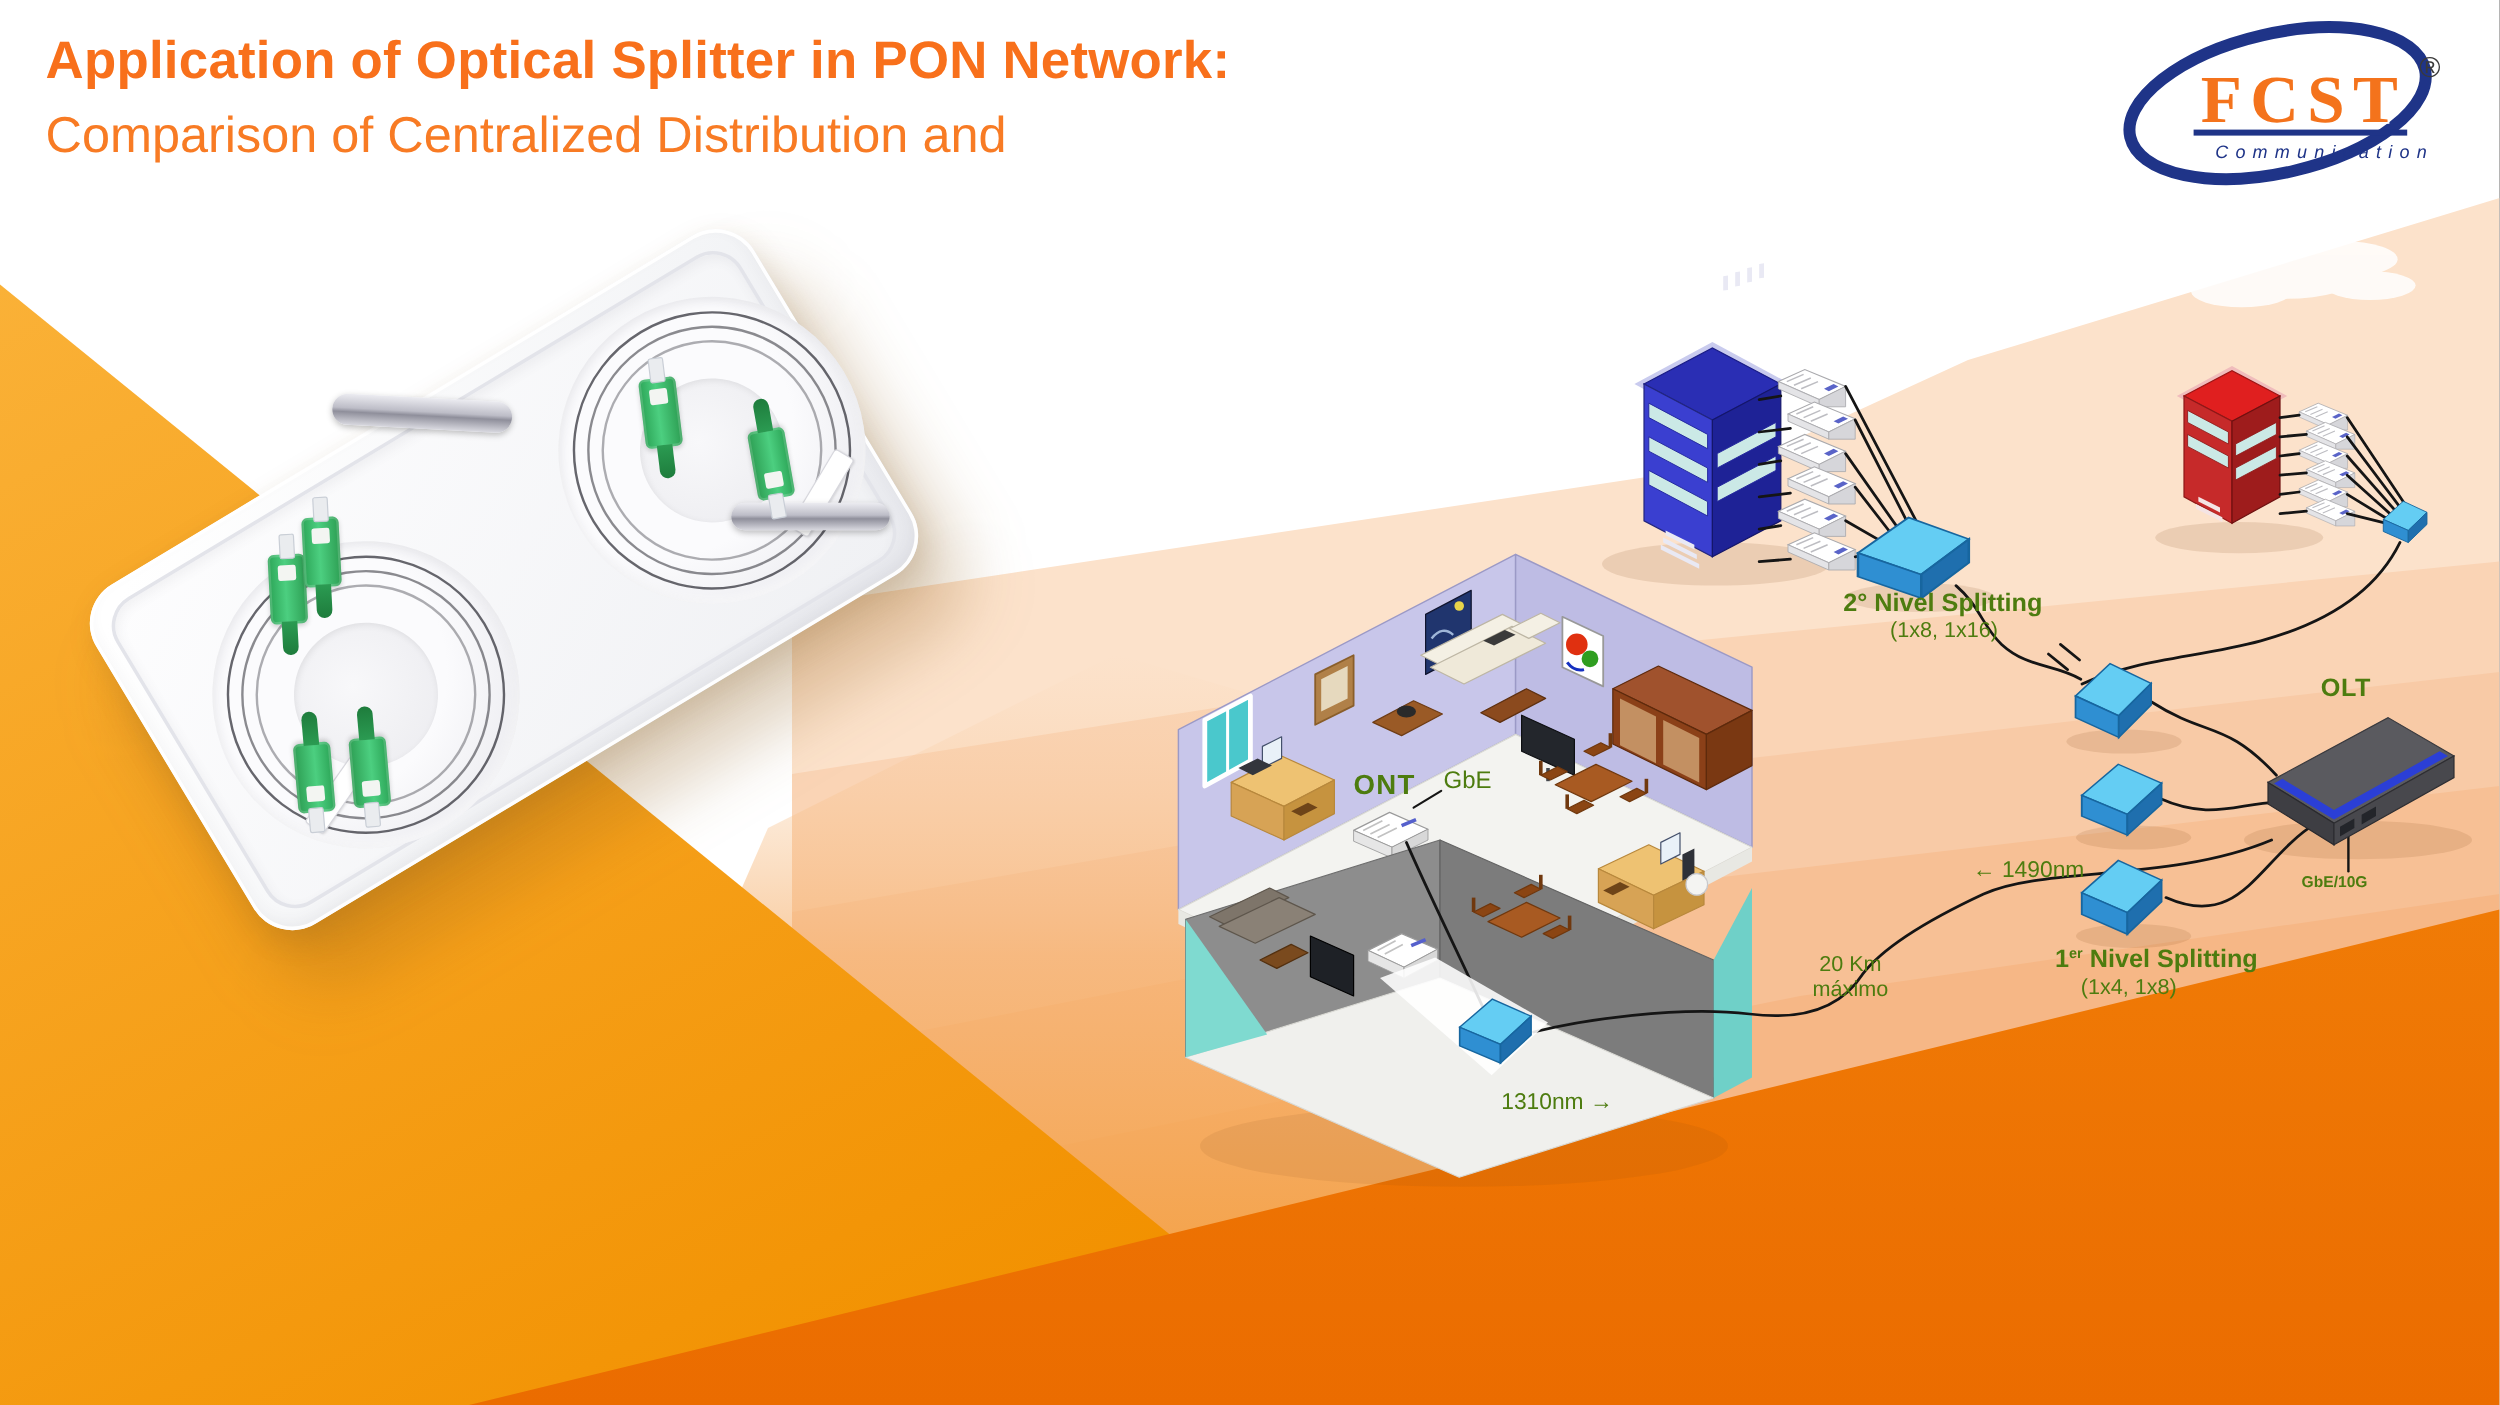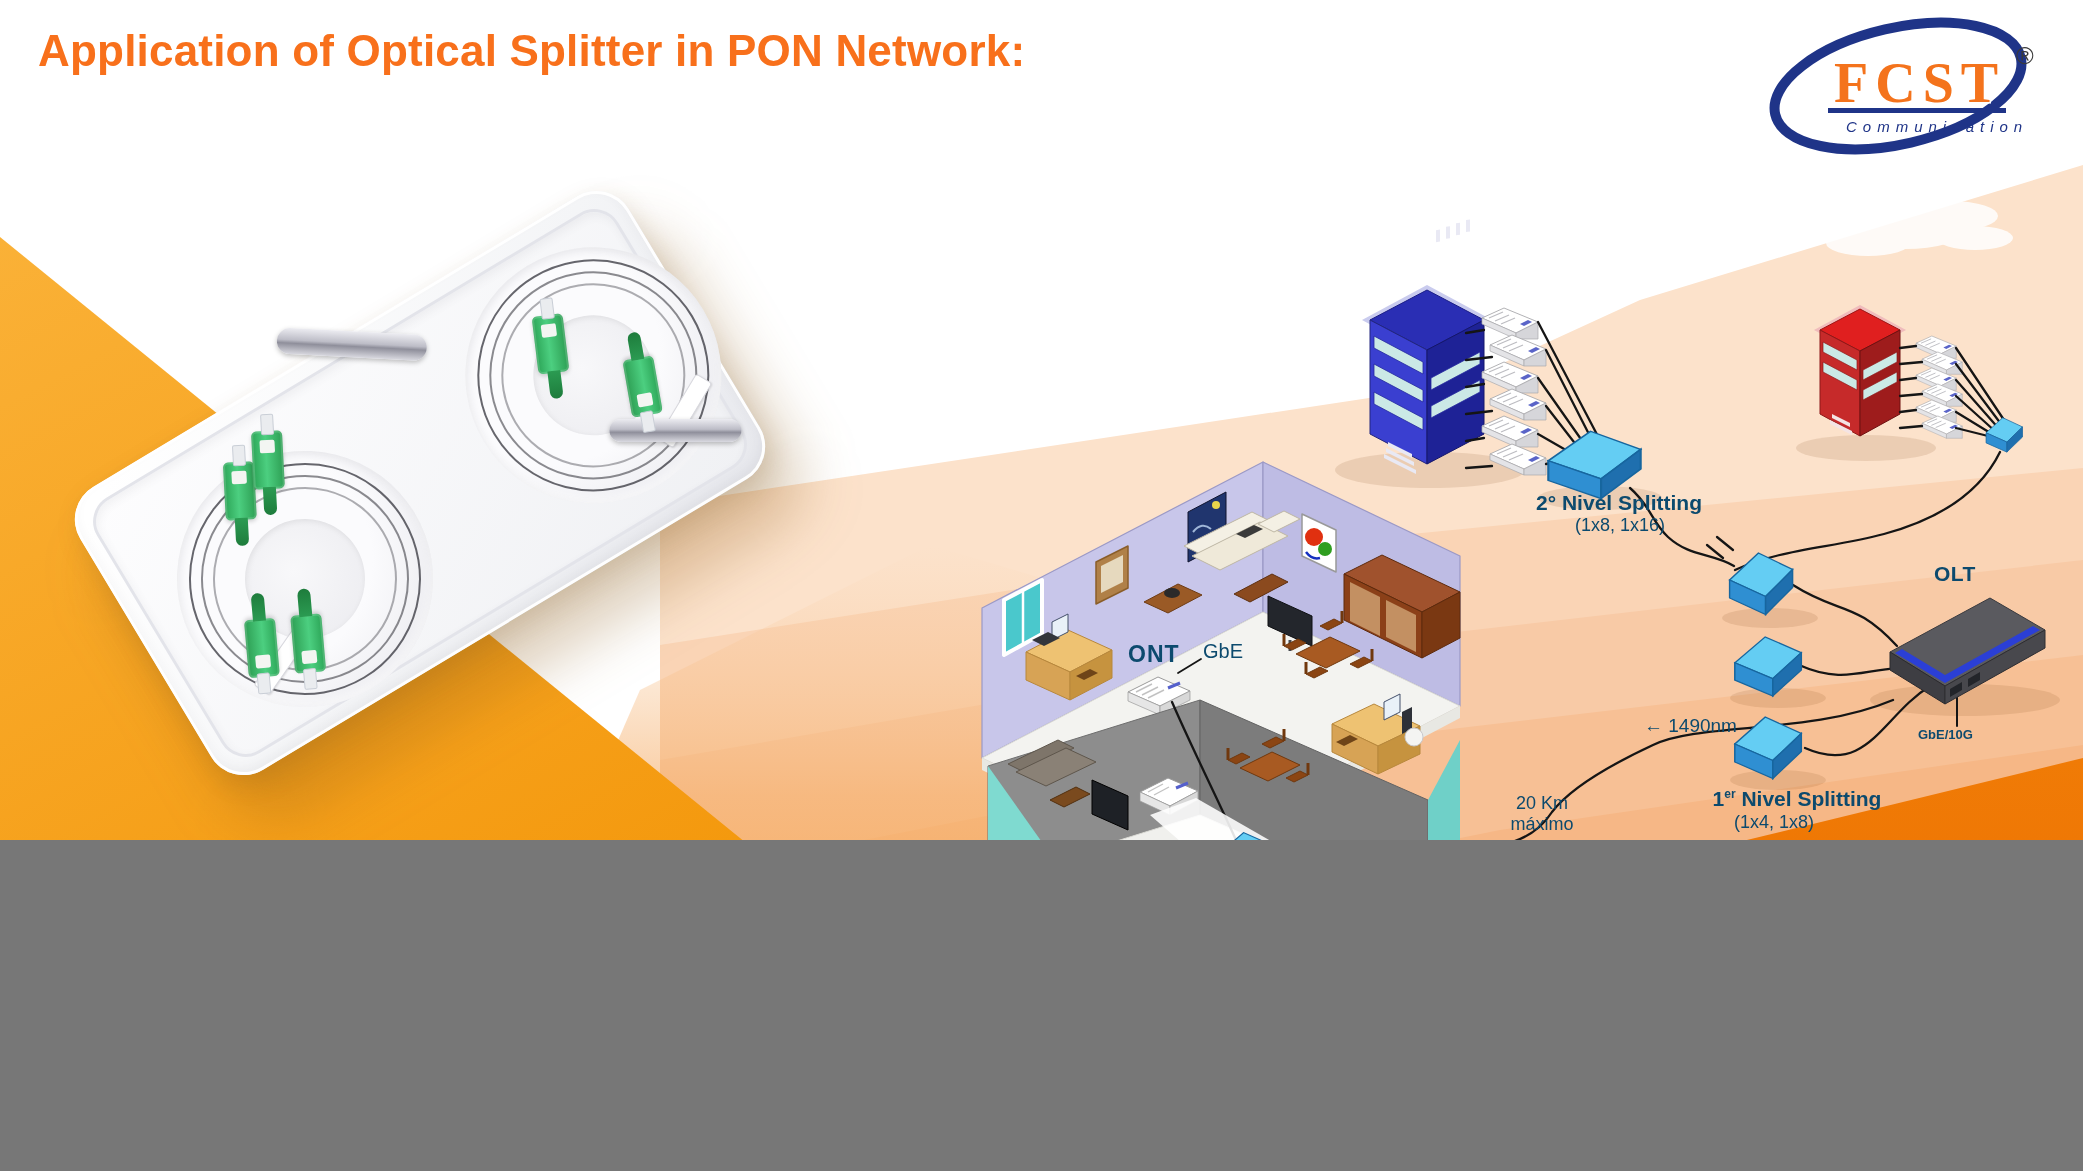--- a/index.html
+++ b/index.html
@@ -1,26 +1,26 @@
 <!DOCTYPE html>
 <html><head>
 <meta charset="utf-8">
 <style>
   html,body{margin:0;padding:0;background:#777;}
-  .canvas{position:relative;width:2083px;height:840px;background:#ffffff;overflow:hidden;
+  .canvas{position:relative;width:2083px;height:1171px;background:#ffffff;overflow:hidden;
           font-family:"Liberation Sans", sans-serif;}
   .abs{position:absolute;}
   svg{display:block;}
   
   .title{left:38px;top:26px;font-size:44px;font-weight:700;color:#F8701B;letter-spacing:.2px;white-space:nowrap;}
   .subtitle{left:38px;top:88px;font-size:42px;font-weight:400;color:#F87B24;line-height:1.2;}
   
   .logo{left:1758px;top:12px;width:310px;height:145px;}
   
-  .lbl{position:absolute;color:#0c4a6e;white-space:nowrap;}
+  .lbl{position:absolute;color:#4d7c0f;white-space:nowrap;}
   .lbl.b{font-weight:700;}
   .ctr{transform:translateX(-50%);text-align:center;}
   .split2-title{left:1619px;top:491px;font-size:21px;}
   .split2-sub{left:1620px;top:515px;font-size:18px;}
   .olt-lbl{left:1934px;top:562px;font-size:21px;letter-spacing:.5px;text-align:center;}
   .olt-port{left:1918px;top:727px;font-size:13px;}
   .w1490{left:1644px;top:715px;font-size:19px;}
   .split1-title{left:1777px;top:787px;font-size:21px;margin-left:20px;}
   .split1-title sup{font-size:12px;}
   .split1-sub{left:1774px;top:812px;font-size:18px;}
@@ -416,20 +416,21 @@
       <polygon points="1890,652 1945,686 1945,704 1890,670" fill="#3E3E43" stroke="#2A2A2E" stroke-width="1"></polygon>
       <polygon points="1945,686 2045,630 2045,648 1945,704" fill="#48484D" stroke="#2E2E32" stroke-width="1"></polygon>
       <path d="M1895,653 L1945,683 L2040,630 L2033,626 L1945,675 L1902,649 Z" fill="#2B3FD6"></path>
       <polygon points="1950,689 1962,682 1962,690 1950,697" fill="#23252A"></polygon>
       <polygon points="1968,679 1980,672 1980,680 1968,687" fill="#23252A"></polygon>
     </g>
   </svg>
 
   <div class="abs title">Application of Optical Splitter in PON Network:</div>
   <div class="abs subtitle">
+    <div>Comparison of Centralized Distribution and</div>
   </div>
 
   <svg class="abs logo" viewBox="0 0 310 145">
     <ellipse cx="140" cy="74" rx="126" ry="58" fill="none" stroke="#1F3488" stroke-width="10" transform="rotate(-13 140 74)"></ellipse>
     <rect x="70" y="96" width="178" height="5" fill="#1F3488"></rect>
     <text x="76" y="90" font-family="'Liberation Serif', serif" font-weight="bold" font-size="56" fill="#F4731C" letter-spacing="7" paint-order="stroke" stroke="#FFFFFF" stroke-width="3">FCST</text>
     <text x="88" y="120" font-family="'Liberation Sans', sans-serif" font-style="italic" font-size="15" fill="#1F3488" letter-spacing="6">Communication</text>
     <text x="258" y="52" font-size="24" fill="#3A3A3A">®</text>
   </svg>
 

